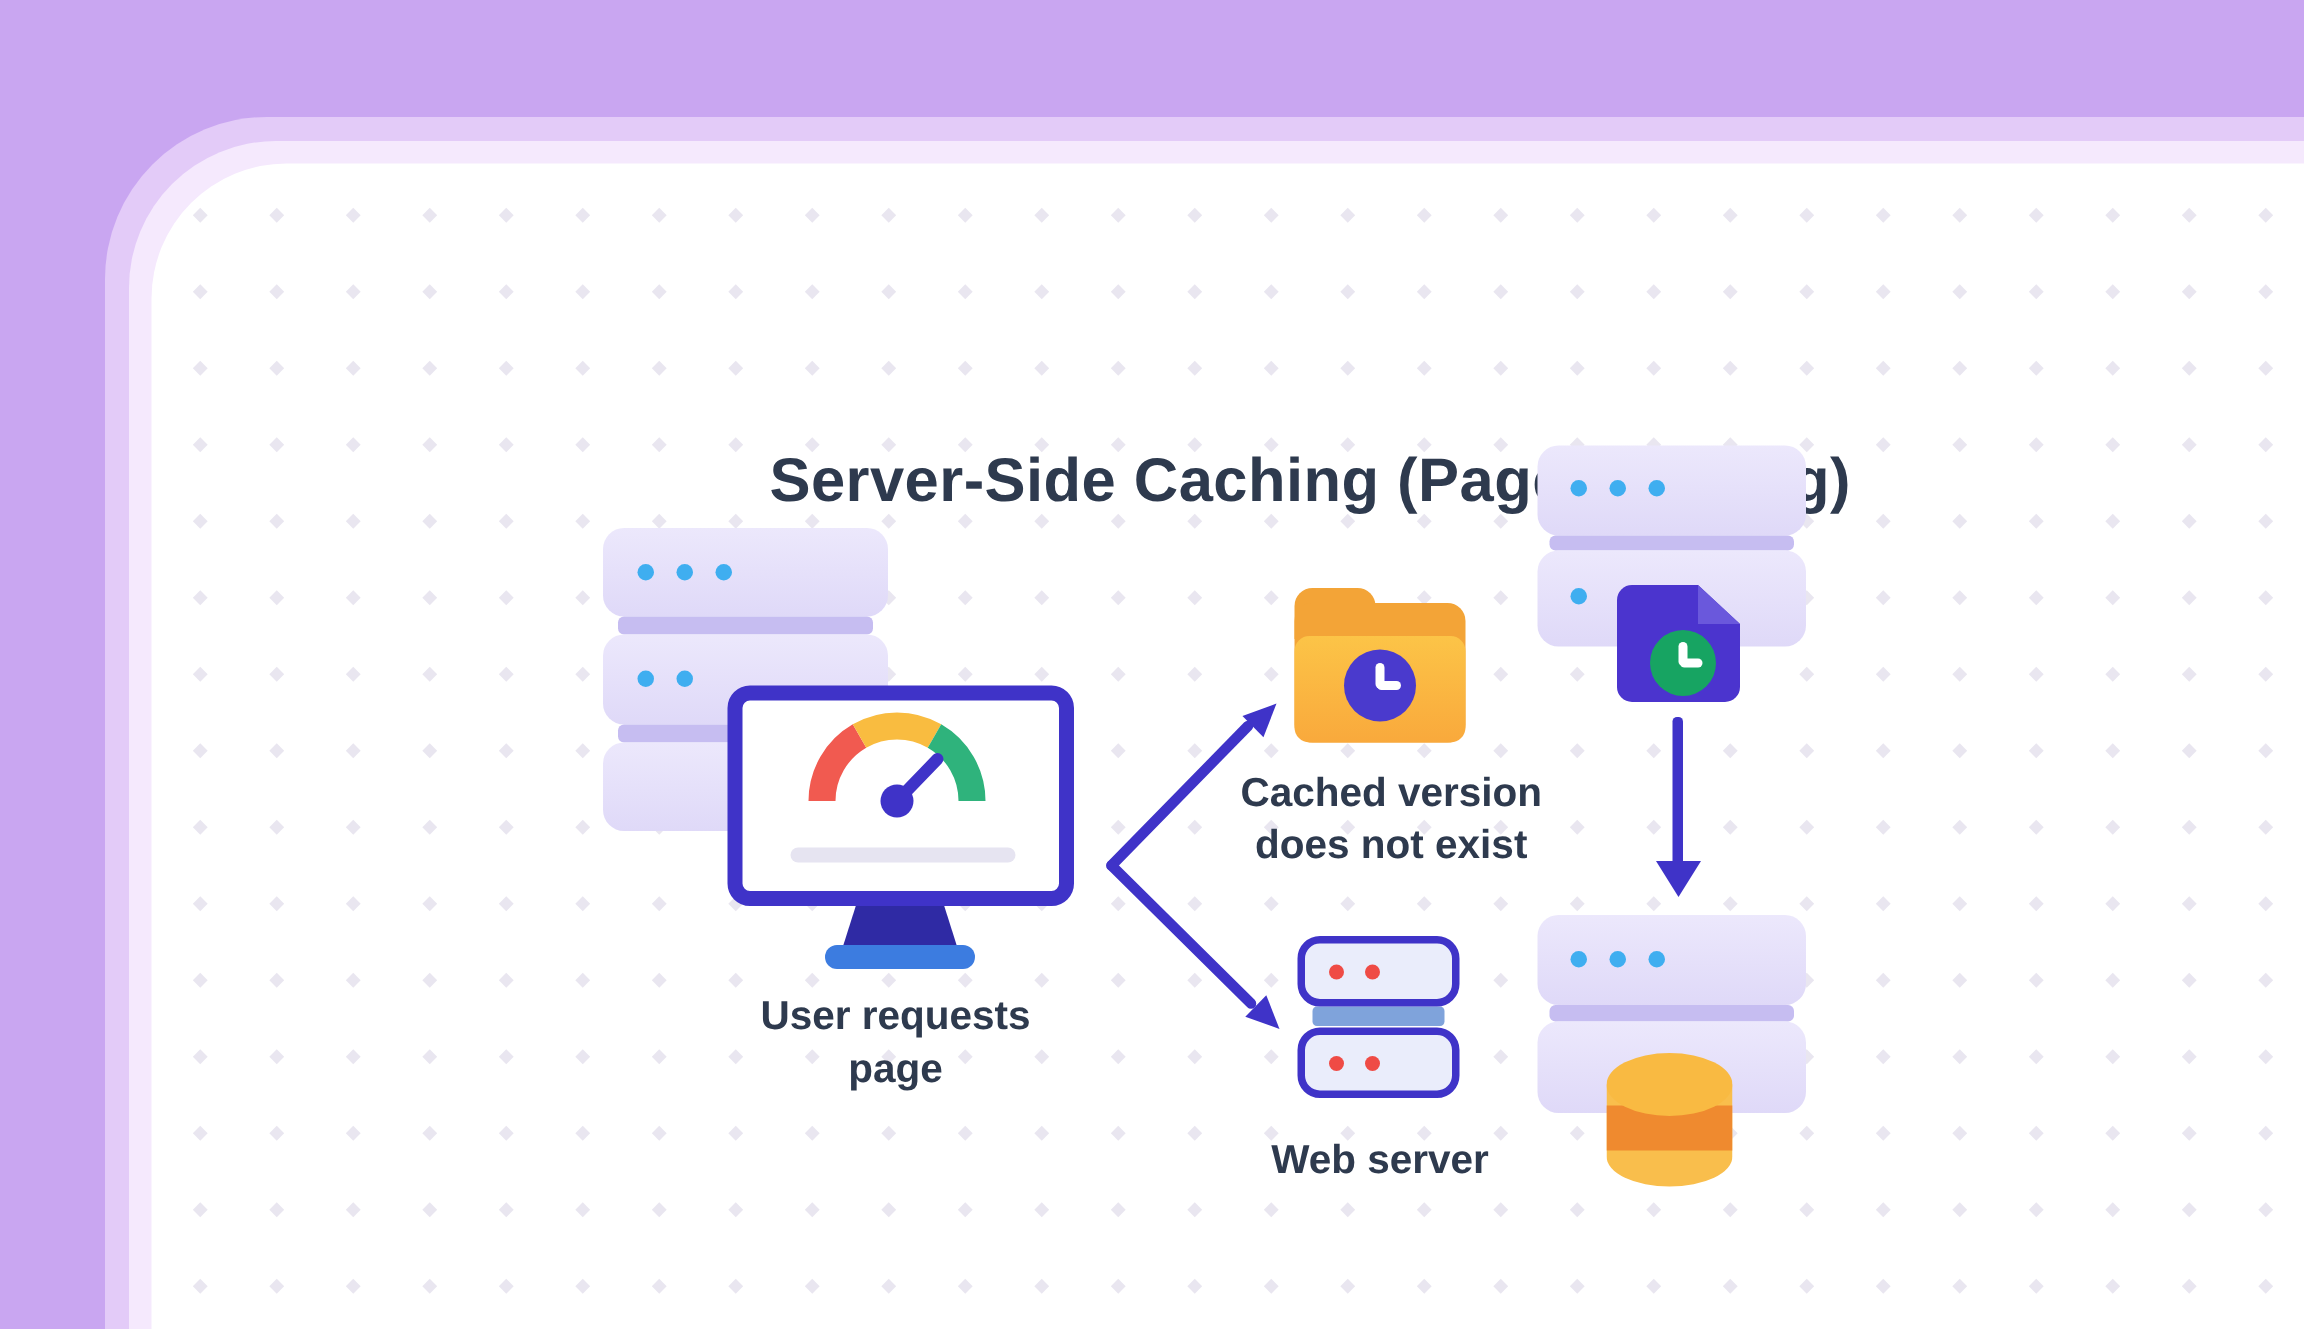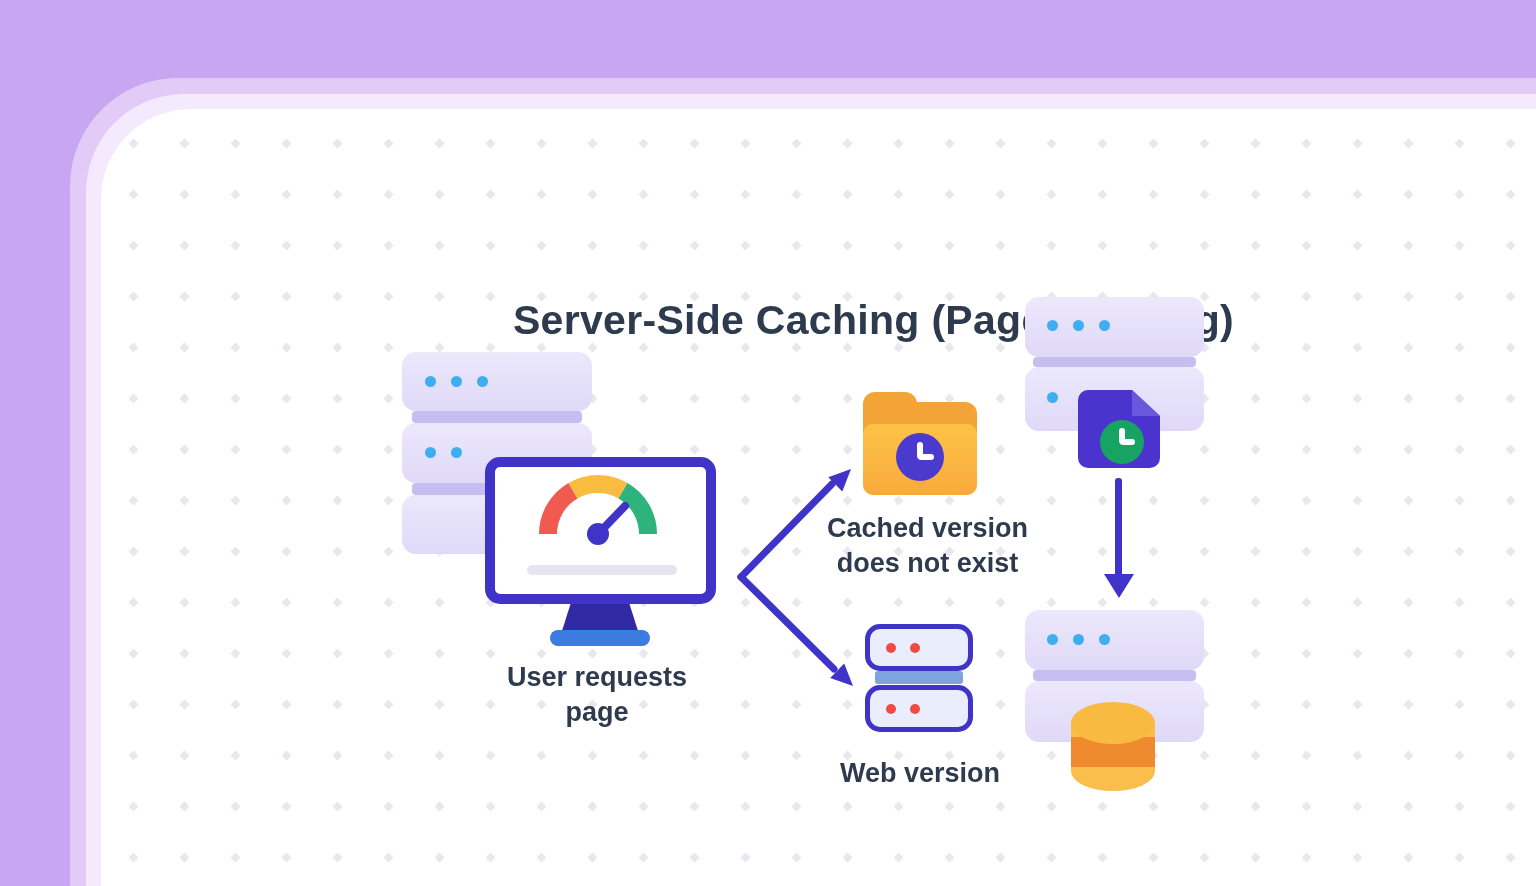--- a/index.html
+++ b/index.html
@@ -624,14 +624,14 @@
   </div>
 
   <svg class="cyl" width="84" height="92" viewBox="0 0 84 92">
     <path class="cyl-body" d="M0 22 L0 70 A42 20 0 0 0 84 70 L84 22 Z"></path>
     <rect class="cyl-band" x="0" y="36" width="84" height="30"></rect>
     <ellipse class="cyl-top" cx="42" cy="22" rx="42" ry="21"></ellipse>
   </svg>
 
   <div class="caption cap-user">User requests page</div>
   <div class="caption cap-cached">Cached version does not exist</div>
-  <div class="caption cap-web">Web version</div>
+  <div class="caption cap-web">Web server</div>
 </div>
 
 </body></html>

